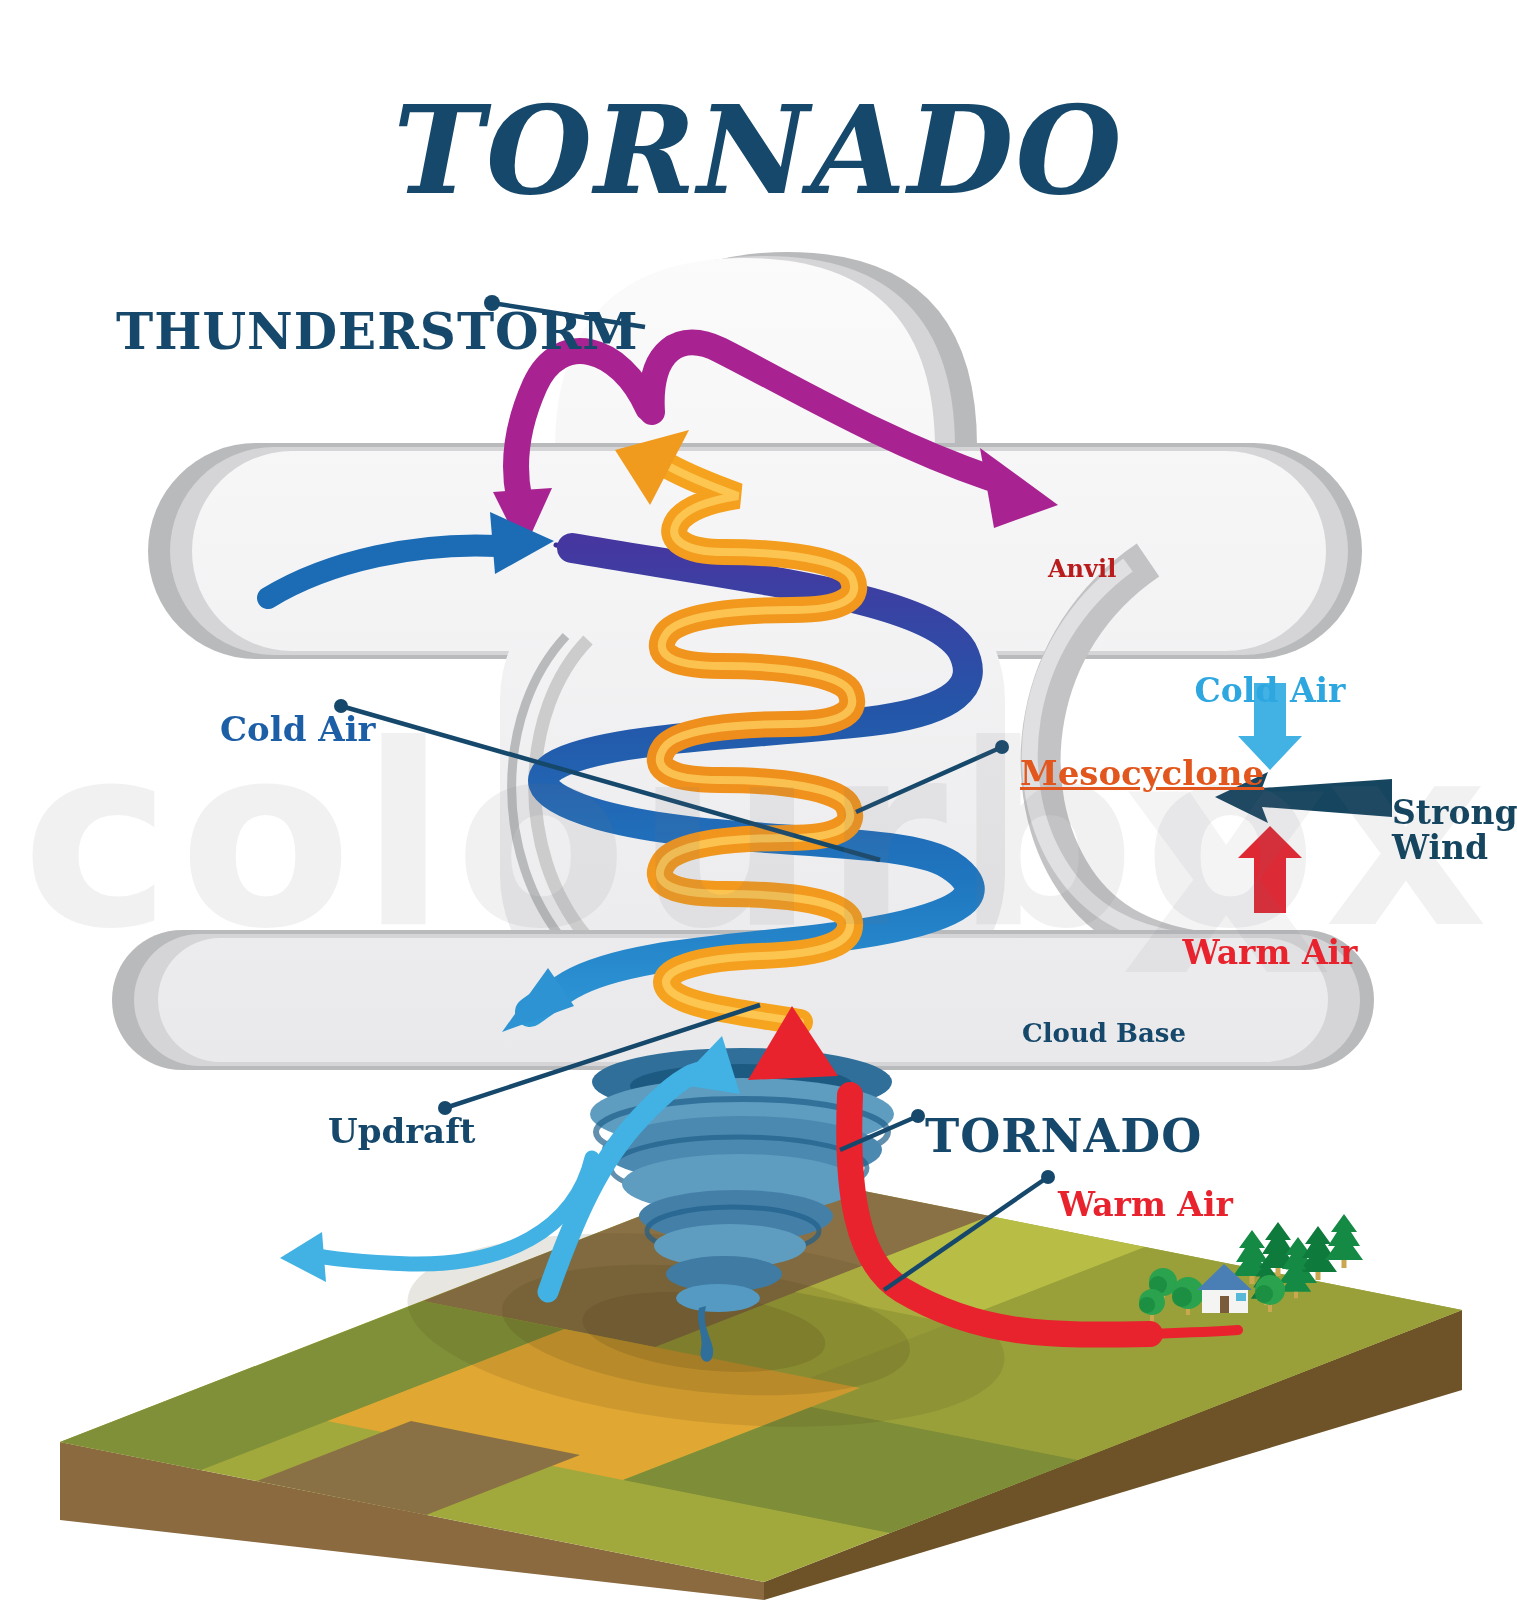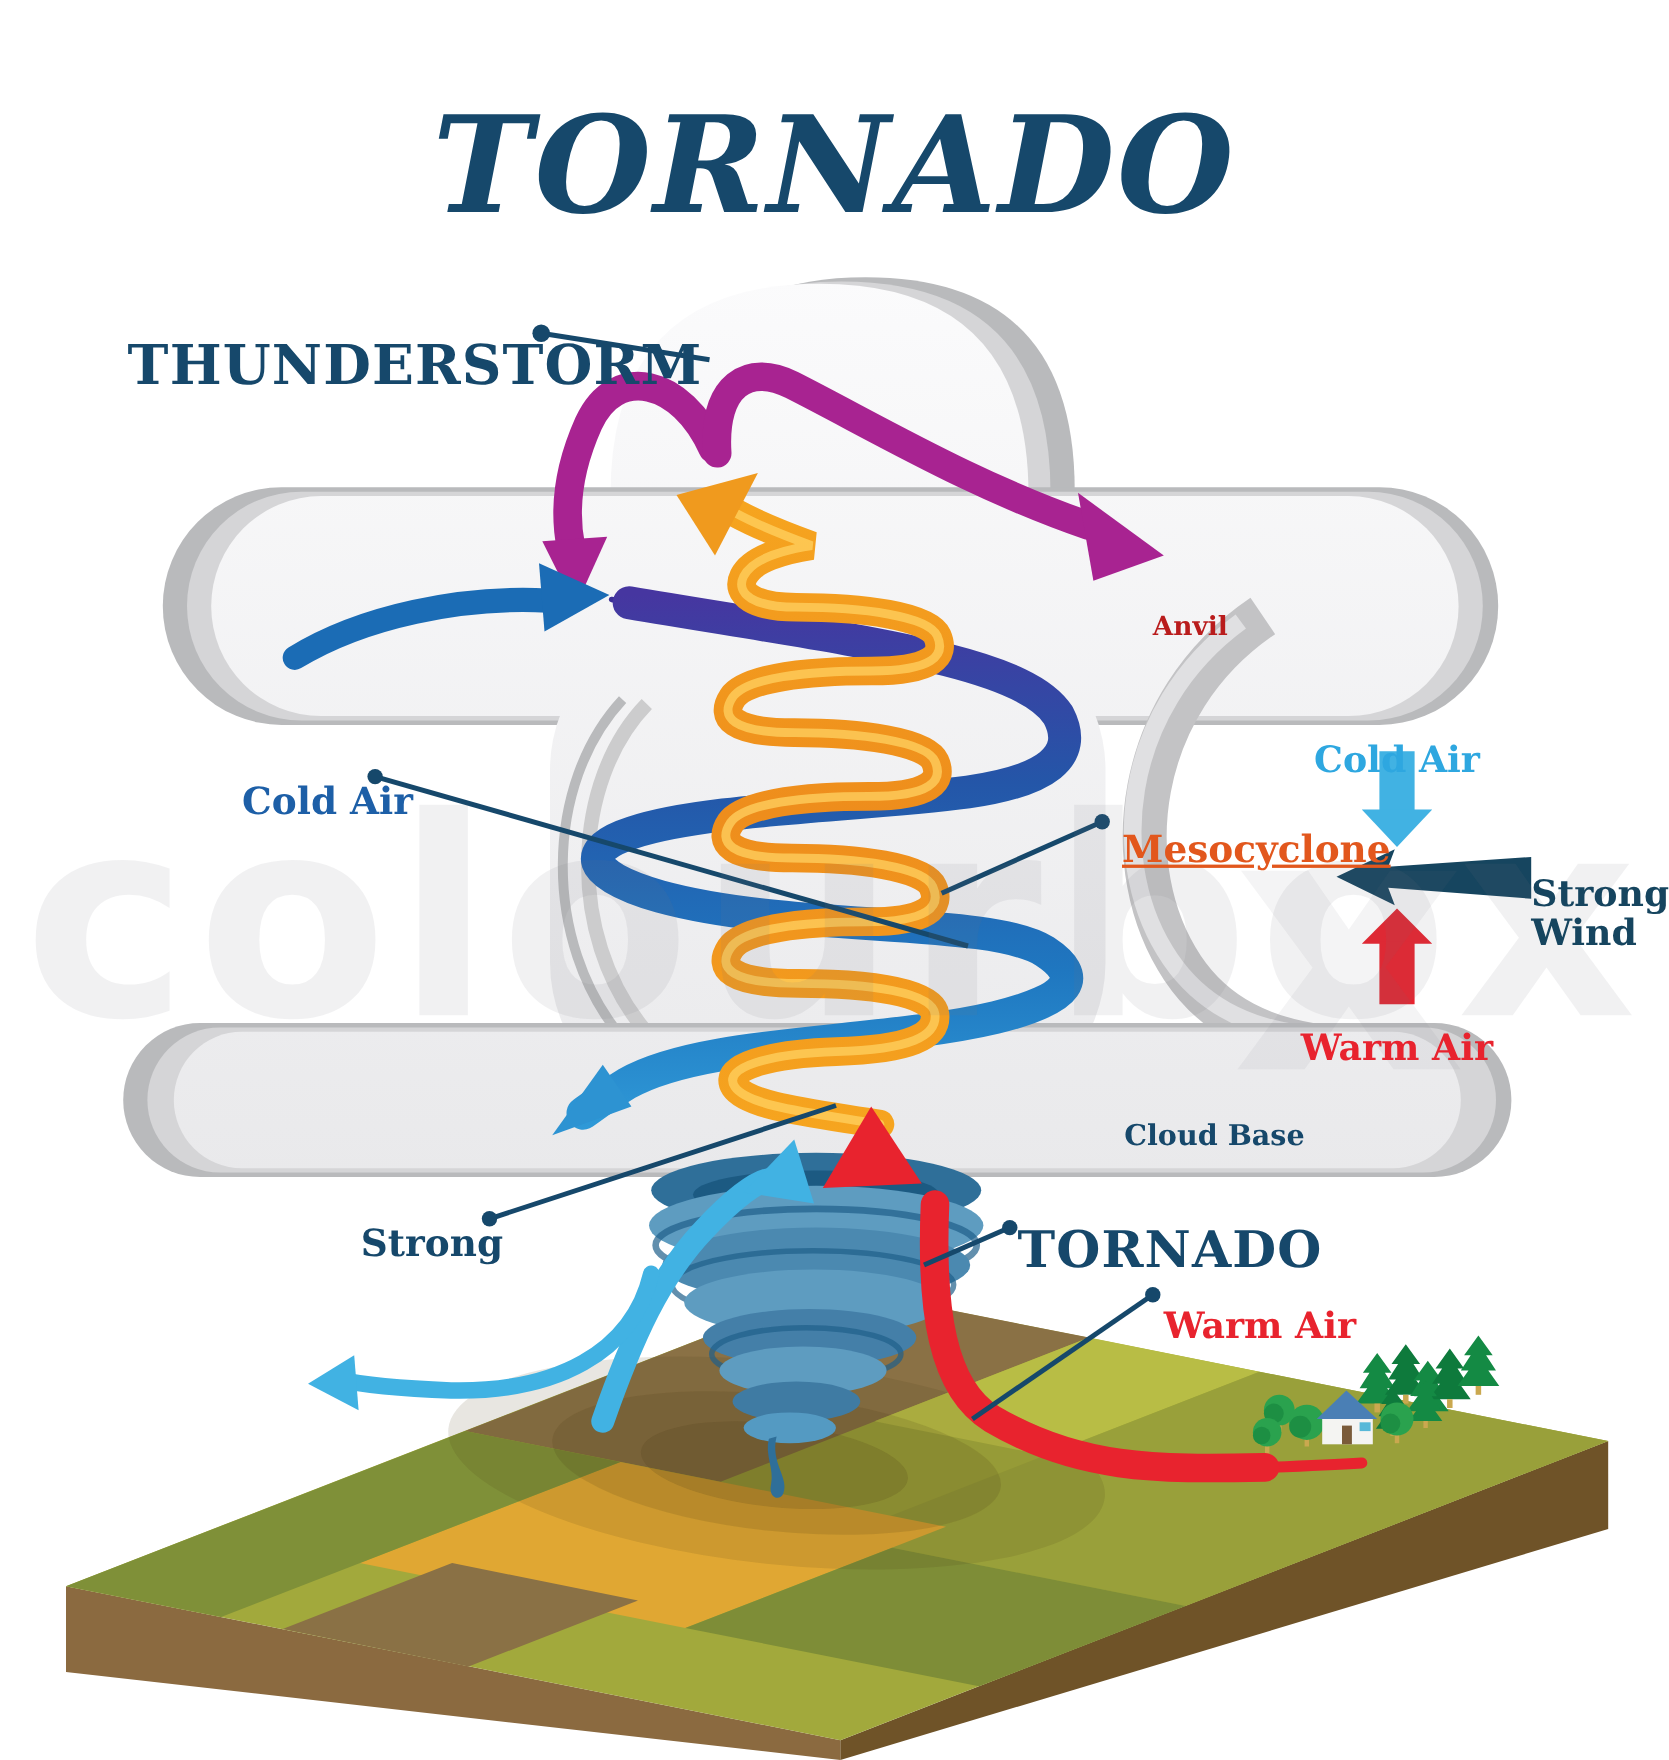--- a/index.html
+++ b/index.html
@@ -253,20 +253,20 @@
 
 <div class="wm">colourbox</div>
 <div class="wm-x">x</div>
 
 <div class="lbl title">TORNADO</div>
 <div class="lbl thunderstorm">THUNDERSTORM</div>
 <div class="lbl anvil">Anvil</div>
 <div class="lbl cold-air-left">Cold Air</div>
 <div class="lbl mesocyclone">Mesocyclone</div>
 <div class="lbl cloud-base">Cloud Base</div>
-<div class="lbl updraft">Strong</div>
+<div class="lbl updraft">Updraft</div>
 <div class="lbl tornado-sub">TORNADO</div>
 <div class="lbl warm-air-bottom">Warm Air</div>
 <div class="lbl lg-cold">Cold Air</div>
 <div class="lbl lg-strong">Strong Wind</div>
 <div class="lbl lg-warm">Warm Air</div>
 
 </div>
 
 </body></html>

